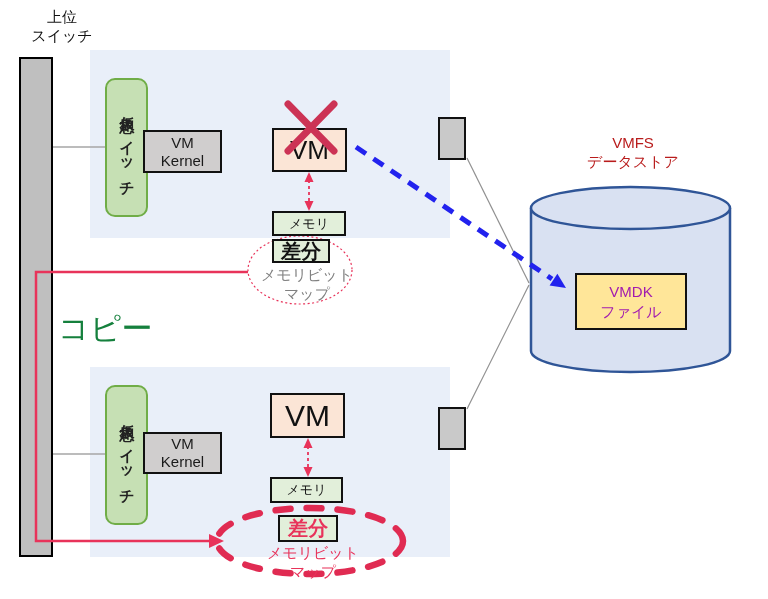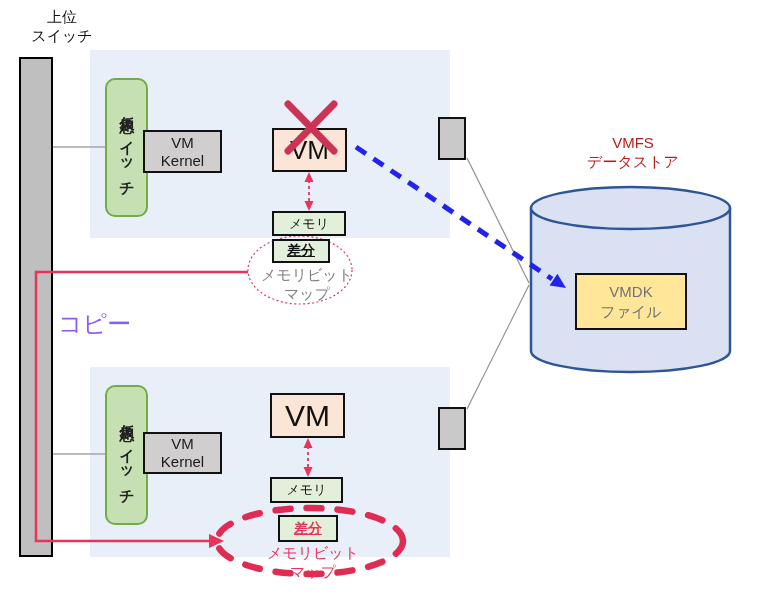--- a/index.html
+++ b/index.html
@@ -30,31 +30,31 @@
   }
   .vmbox{
     background:#FBE5D6;border:2.5px solid #111;display:flex;align-items:center;justify-content:center;
     font-size:26px;color:#111;
   }
   .vmbox.big{font-size:30px;}
   .mintbox{
     background:#E2EFDA;border:2.5px solid #111;display:flex;align-items:center;justify-content:center;
     font-size:13px;color:#111;
   }
-  .diffbox{font-size:14px;font-weight:bold;text-decoration:underline;}
+  .diffbox{font-size:20px;font-weight:bold;}
   .diffbox.red-text{color:#E8335A;}
   .bitmap-label{font-size:15px;line-height:1.25;}
   .bitmap-gray{color:#808080;}
   .bitmap-red{color:#E8335A;}
   .nicbox{background:#C9C9C9;border:2.5px solid #111;}
-  .copy-label{color:#8b5cf6;font-size:24px;white-space:nowrap;}
+  .copy-label{color:#15803d;font-size:31px;white-space:nowrap;}
   .vmfs-label{font-size:15px;color:#b91c1c;}
   .vmdk-box{
     background:#FFE699;border:2.5px solid #111;display:flex;align-items:center;justify-content:center;
-    font-size:15px;text-align:center;white-space:pre-line;line-height:1.3;color:#737373;
+    font-size:15px;text-align:center;white-space:pre-line;line-height:1.3;color:#a21caf;
   }
 </style>
 </head>
 <body>
 
 <div id="canvas">
 
   <div class="abs host-bg z0" style="left:90px;top:50px;width:360px;height:188px;"></div>
   <div class="abs host-bg z0" style="left:90px;top:367px;width:360px;height:190px;"></div>
 

